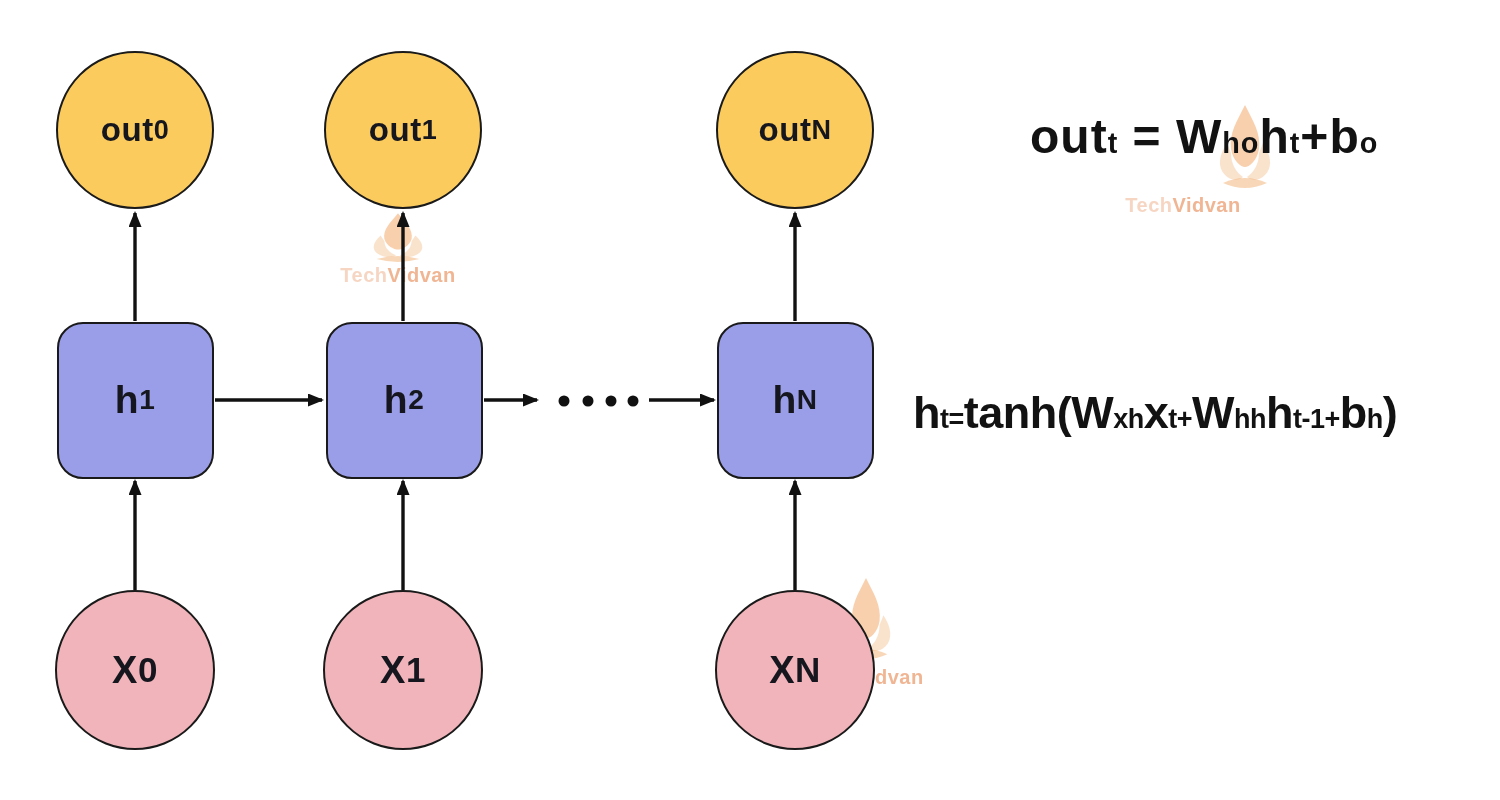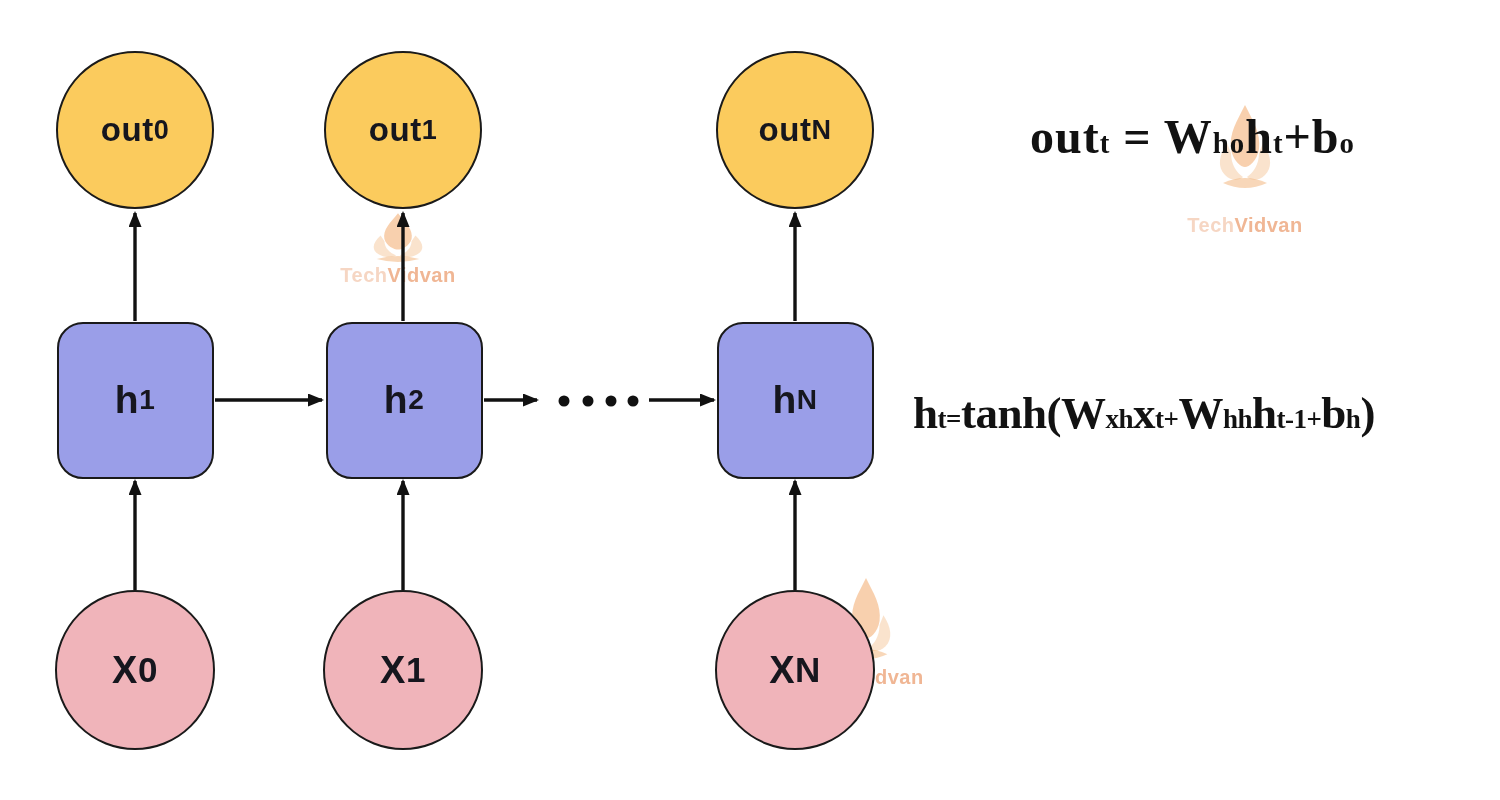--- a/index.html
+++ b/index.html
@@ -16,21 +16,21 @@
   .node.circle{border-radius:50%;}
   .node.rounded-square{border-radius:26px;}
   .node.out .main{font-size:33px;} .node.out .sub{font-size:27px;}
   .node.hidden .main{font-size:39px;} .node.hidden .sub{font-size:28px;}
   .node.input .main{font-size:38px;} .node.input .sub{font-size:35px;}
   
   #arrows-layer{position:absolute; left:0; top:0; z-index:2;}
   
   .formula{
     position:absolute; z-index:4; font-weight:700; color:#121212;
-    white-space:nowrap; line-height:1.2;font-family:Liberation Serif, serif;
+    white-space:nowrap; line-height:1.2;
   }
   .formula .seg-s{font-size:0.60em;}
   
   .wm{position:absolute; z-index:1; pointer-events:none;}
   .wm-logo{position:absolute; transform:translateX(-50%);}
   .wm-text{
     position:absolute; transform:translateX(-50%);
     font-weight:700; font-size:20px; letter-spacing:0.5px; white-space:nowrap;
   }
   .wm-tech{color:#f6d6c3;}
@@ -65,21 +65,21 @@
       </g>
   </svg>
 
 <div class="wm">
       <svg class="wm-logo" viewBox="0 0 64 92" preserveAspectRatio="none" style="left: 1245px; top: 103px; width: 64px; height: 92px;">
       <path d="M32 2 C40 18 48 30 46 46 C44 58 36 64 32 64 C28 64 20 58 18 46 C16 30 24 18 32 2 Z" fill="#f2aa6b" opacity="0.55"></path>
       <path d="M14 40 C6 52 4 64 12 72 C18 78 26 78 30 74 C24 70 18 62 18 50 Z" fill="#f6c79c" opacity="0.5"></path>
       <path d="M50 40 C58 52 60 64 52 72 C46 78 38 78 34 74 C40 70 46 62 46 50 Z" fill="#f6c79c" opacity="0.5"></path>
       <path d="M10 80 Q32 70 54 80 Q32 90 10 80 Z" fill="#efa763" opacity="0.45"></path>
     </svg>
-      <div class="wm-text" style="left: 1245px; top: 194px; margin-top: 20px;"><span class="wm-tech">Tech</span><span class="wm-vid">Vidvan</span></div>
+      <div class="wm-text" style="left: 1183px; top: 194px;"><span class="wm-tech">Tech</span><span class="wm-vid">Vidvan</span></div>
     </div>
     <div class="wm">
       <svg class="wm-logo" viewBox="0 0 64 92" preserveAspectRatio="none" style="left: 398px; top: 212px; width: 62px; height: 54px;">
       <path d="M32 2 C40 18 48 30 46 46 C44 58 36 64 32 64 C28 64 20 58 18 46 C16 30 24 18 32 2 Z" fill="#f2aa6b" opacity="0.55"></path>
       <path d="M14 40 C6 52 4 64 12 72 C18 78 26 78 30 74 C24 70 18 62 18 50 Z" fill="#f6c79c" opacity="0.5"></path>
       <path d="M50 40 C58 52 60 64 52 72 C46 78 38 78 34 74 C40 70 46 62 46 50 Z" fill="#f6c79c" opacity="0.5"></path>
       <path d="M10 80 Q32 70 54 80 Q32 90 10 80 Z" fill="#efa763" opacity="0.45"></path>
     </svg>
       <div class="wm-text" style="left: 398px; top: 264px;"><span class="wm-tech">Tech</span><span class="wm-vid">Vidvan</span></div>
     </div>

